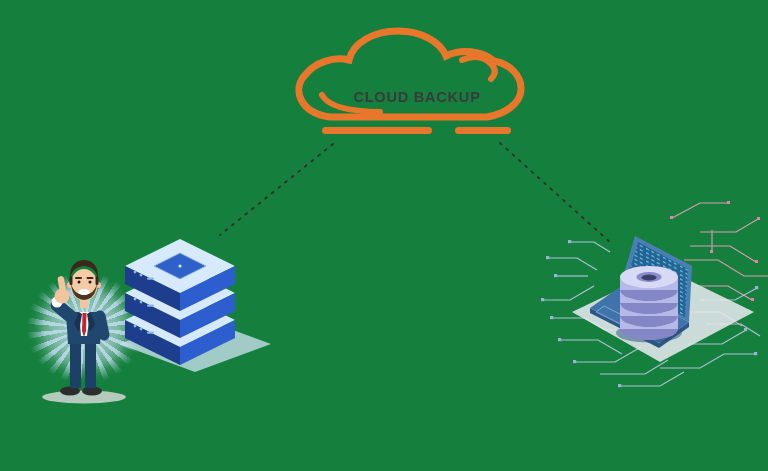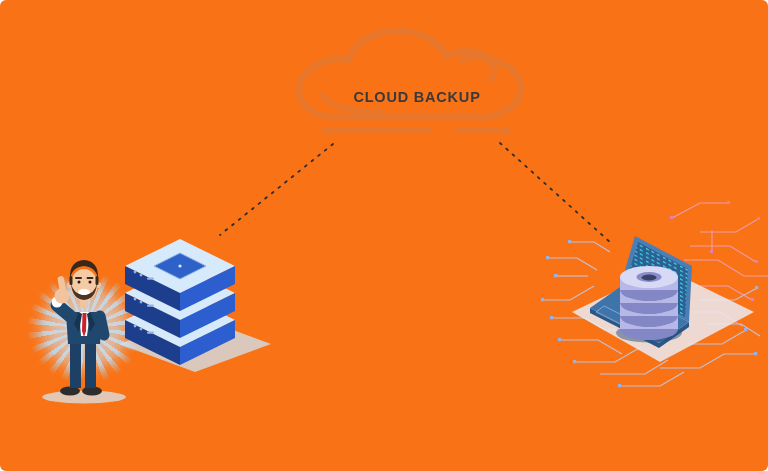--- a/index.html
+++ b/index.html
@@ -1,17 +1,17 @@
 <!DOCTYPE html>
 <html><head>
 <meta charset="utf-8">
 <style>
   html,body{margin:0;padding:0;background:#ffffff;}
-  .stage{position:relative;width:768px;height:471px;background:#f97316;overflow:hidden;
-         font-family:"Liberation Sans",sans-serif;border-radius:6px;}
+  .stage{position:relative;width:768px;height:471px;background:#15803d;overflow:hidden;
+         font-family:"Liberation Sans",sans-serif;}
   .sunburst{position:absolute;left:4px;top:250px;width:162px;height:156px;border-radius:50%;
     background:
       radial-gradient(closest-side, rgba(199,224,243,0.95) 0%, rgba(210,231,246,0.55) 40%, rgba(255,255,255,0) 72%),
       repeating-conic-gradient(from 4deg, rgba(177,210,238,0.8) 0deg 6.5deg, rgba(255,255,255,0) 6.5deg 15deg);
     -webkit-mask-image:radial-gradient(closest-side,#000 50%,transparent 72%);
     mask-image:radial-gradient(closest-side,#000 50%,transparent 72%);}
   svg{position:absolute;left:0;top:0;}
   .cloud-label{font-family:"Liberation Sans",sans-serif;font-size:14.5px;font-weight:700;
                letter-spacing:0.8px;fill:#3a3a3a;}
 </style>

